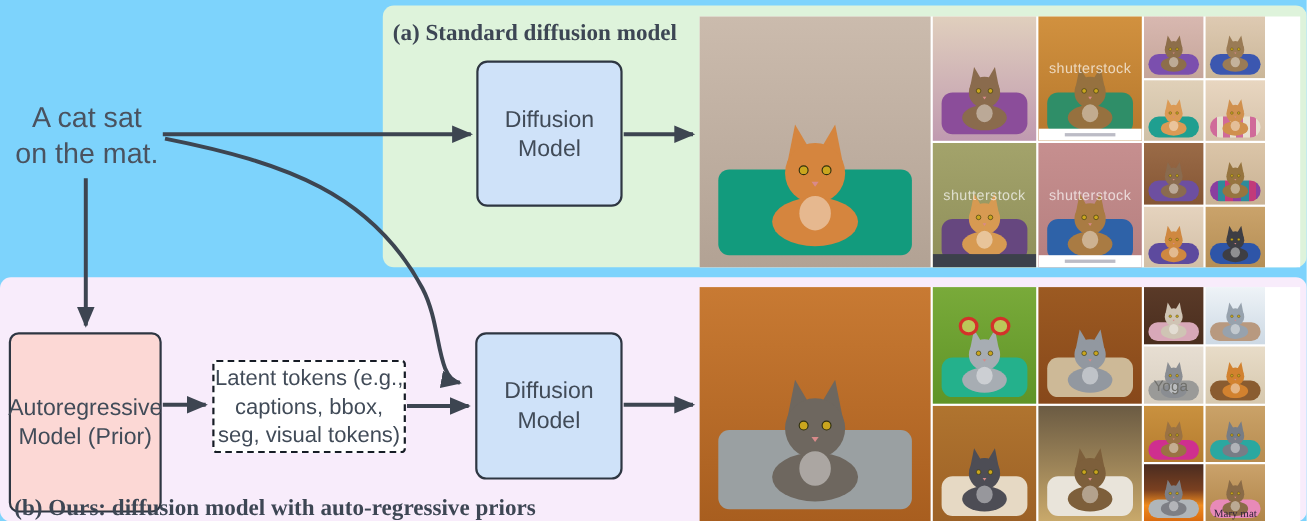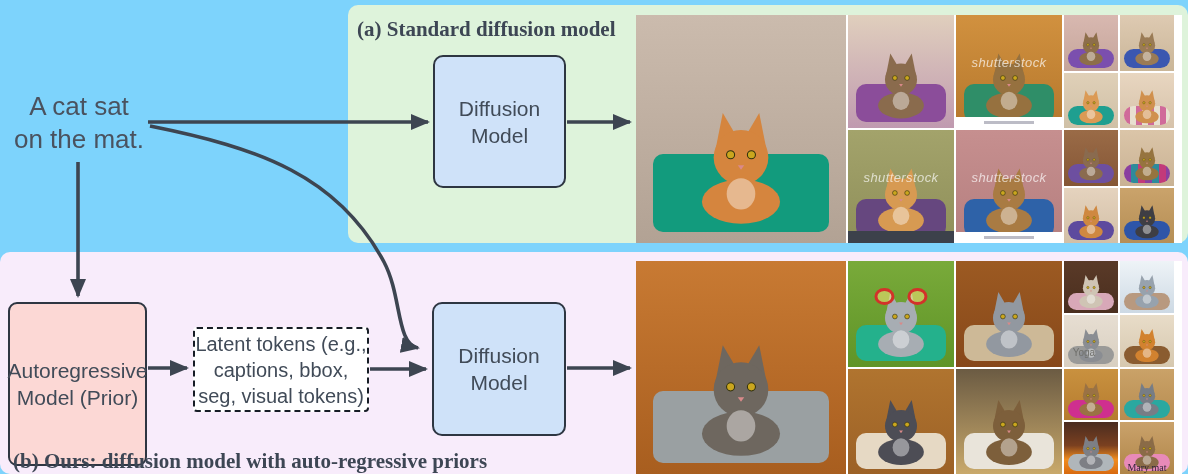--- a/index.html
+++ b/index.html
@@ -34,39 +34,39 @@
   .node span{display:block;}
 
   
   .arrows{position:absolute;left:0;top:0;width:1188px;height:474px;z-index:2;}
 
   
   .grid{position:absolute;display:flex;gap:2px;z-index:3;background:#ffffff;}
   .grid-top{left:636px;top:15px;width:546px;height:228px;}
   .grid-bot{left:636px;top:261px;width:546px;height:213px;}
   .gcol{display:flex;flex-direction:column;gap:2px;height:100%;flex:0 0 auto;}
-  .gcol.med{width:106px;font-style:italic;} .gcol.sm{width:54px;}
+  .gcol.med{width:94px;} .gcol.sm{width:54px;}
   .tile{position:relative;overflow:hidden;flex:1 1 0;
         background:linear-gradient(180deg,var(--f1),var(--f2));}
   .tile.large{width:210px;height:100%;flex:none;}
 
   .mat{position:absolute;left:8%;right:8%;bottom:5%;height:34%;border-radius:10px;
        background:var(--matbg,var(--mat));z-index:1;}
   .cat{position:absolute;bottom:8%;left:50%;transform:translateX(-50%);
        width:72%;height:86%;color:var(--cat);z-index:2;}
   .tile.large .cat{width:62%;}
 
   .wm{position:absolute;top:42%;left:50%;transform:translate(-50%,-50%);
       font-size:13px;color:rgba(255,255,255,.68);letter-spacing:.4px;white-space:nowrap;z-index:4;}
   .cap{position:absolute;left:0;right:0;bottom:0;height:11px;background:#ffffff;z-index:4;}
   .cap::after{content:"";position:absolute;left:26%;right:26%;top:4px;height:3px;background:#bcbcc6;}
   .darkbar{position:absolute;left:0;right:0;bottom:0;height:12px;background:#3c414b;z-index:4;}
   .mm{position:absolute;bottom:2%;left:50%;transform:translateX(-50%);z-index:4;
       font-family:"Liberation Serif",serif;font-size:10px;color:#33243b;white-space:nowrap;}
-  .yg{position:absolute;bottom:17%;left:16%;font-size:10px;color:#70706c;z-index:4;text-align:right;}
+  .yg{position:absolute;bottom:17%;left:16%;font-size:14px;color:#70706c;z-index:4;text-align:right;}
   .glasses{position:absolute;top:26%;left:50%;transform:translateX(-50%);width:52%;height:16%;z-index:3;}
   .glasses::before,.glasses::after{content:"";position:absolute;top:0;width:36%;height:100%;
       border:3px solid #d3322a;border-radius:50%;background:rgba(250,230,120,.55);box-sizing:border-box;}
   .glasses::before{left:2%;} .glasses::after{right:2%;}
 
   
   .p-ta {--f1:#cbbbad;--f2:#b2a294;--mat:#129b7d;--cat:#d5853e;}
   .p-tb1{--f1:#e0cfbd;--f2:#c09ab0;--mat:#8b4d9a;--cat:#8a6b4d;}
   .p-tb2{--f1:#a3a36b;--f2:#8f8f5a;--mat:#66477f;--cat:#d79a52;}
   .p-tc1{--f1:#d1913f;--f2:#b5772c;--mat:#2f8e68;--cat:#96713f;}

